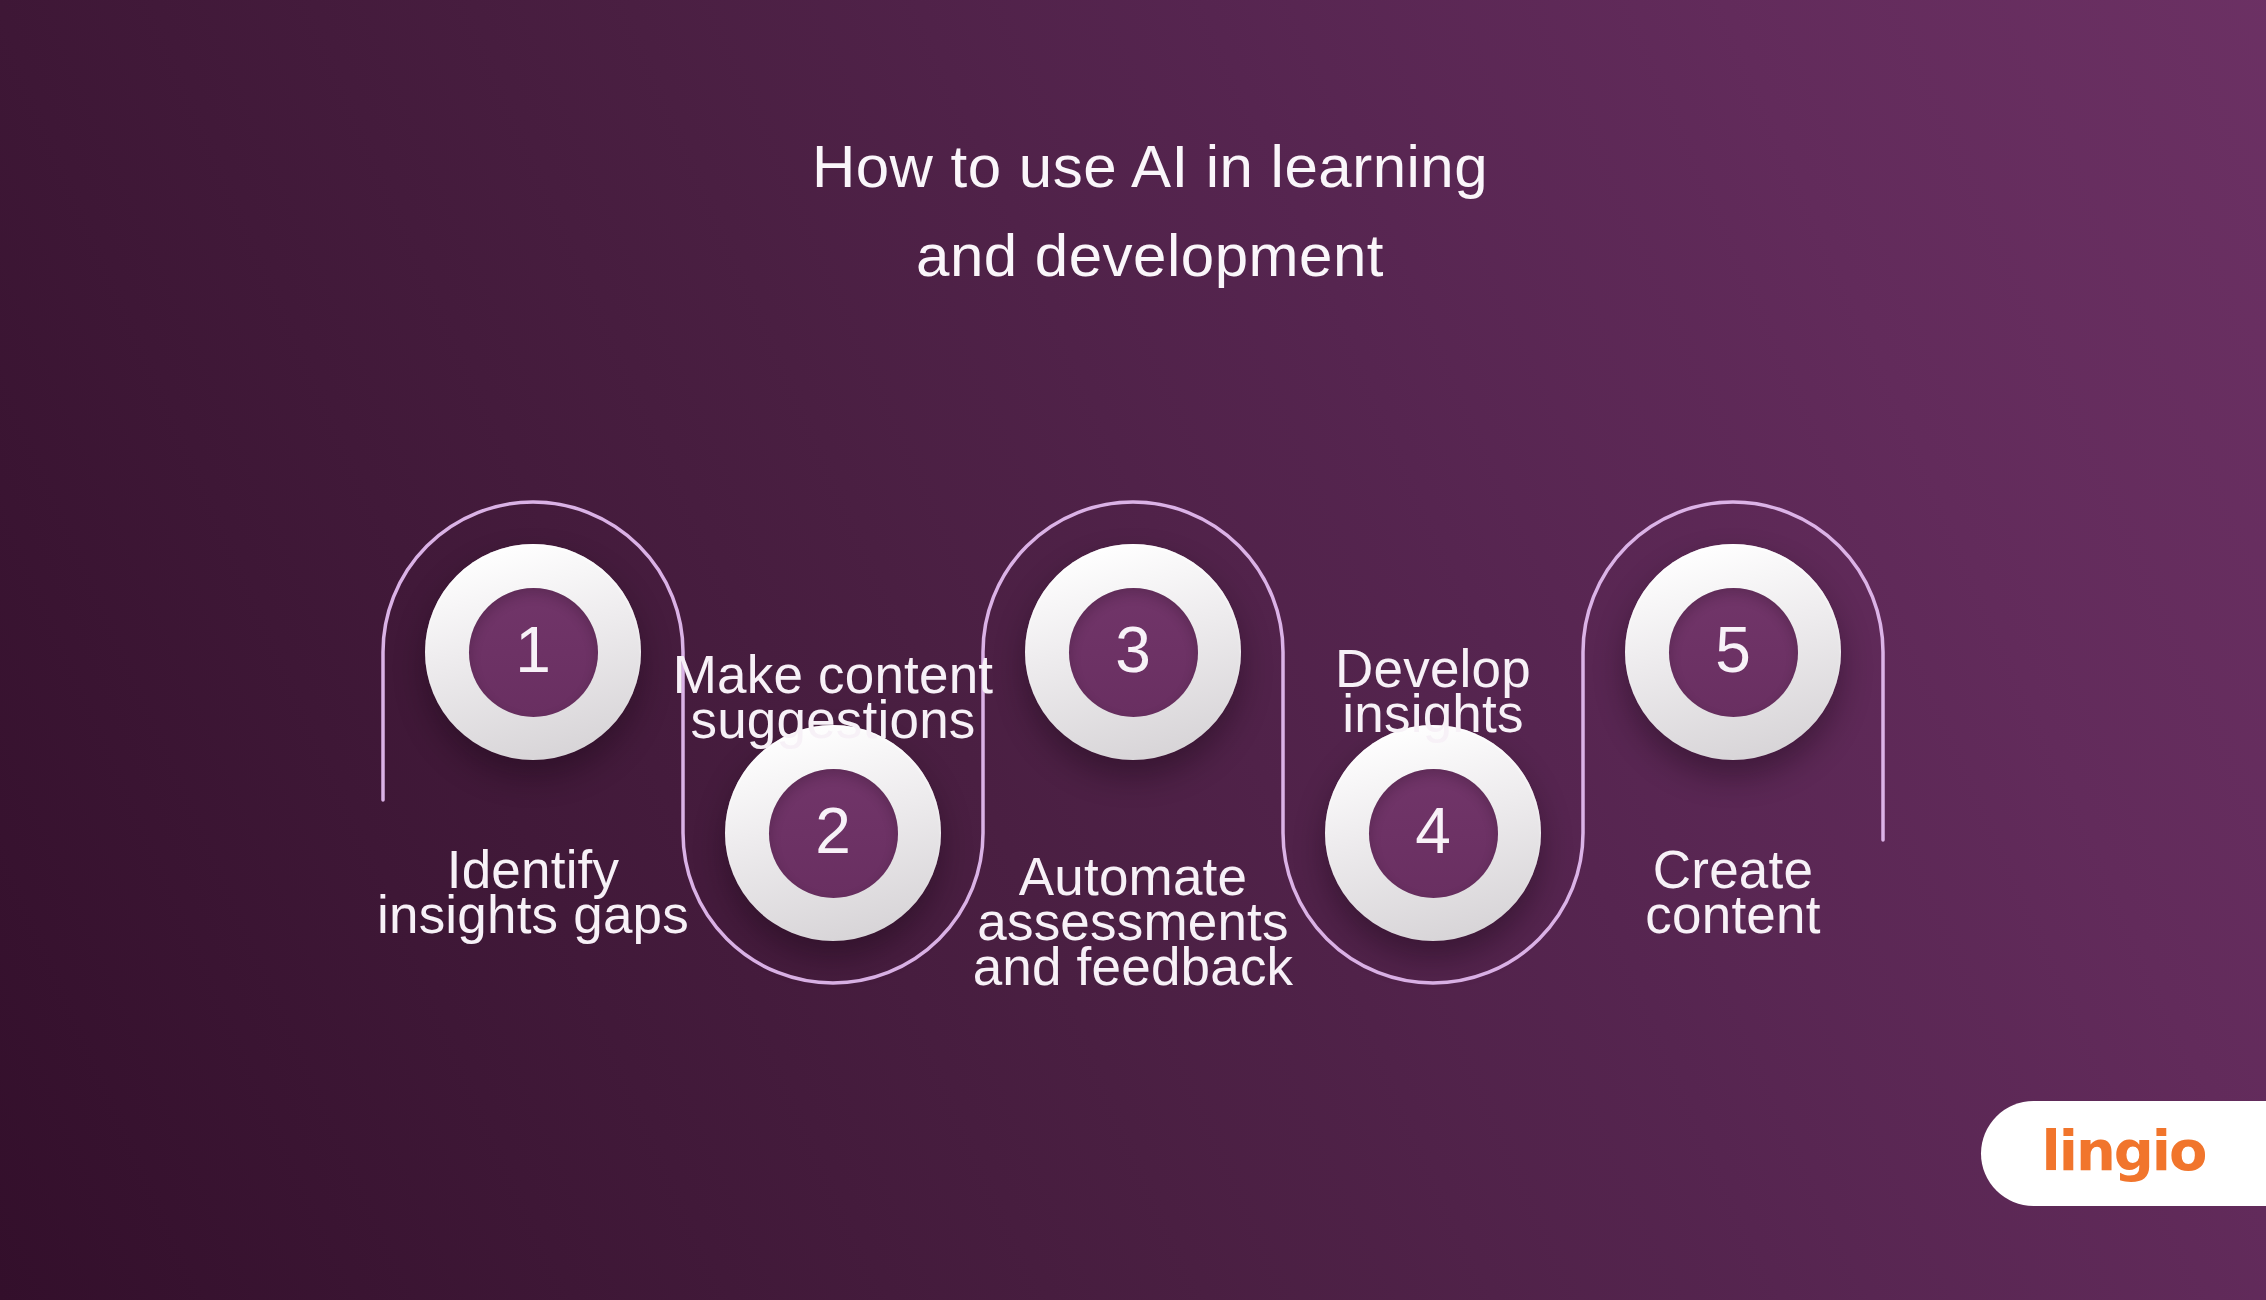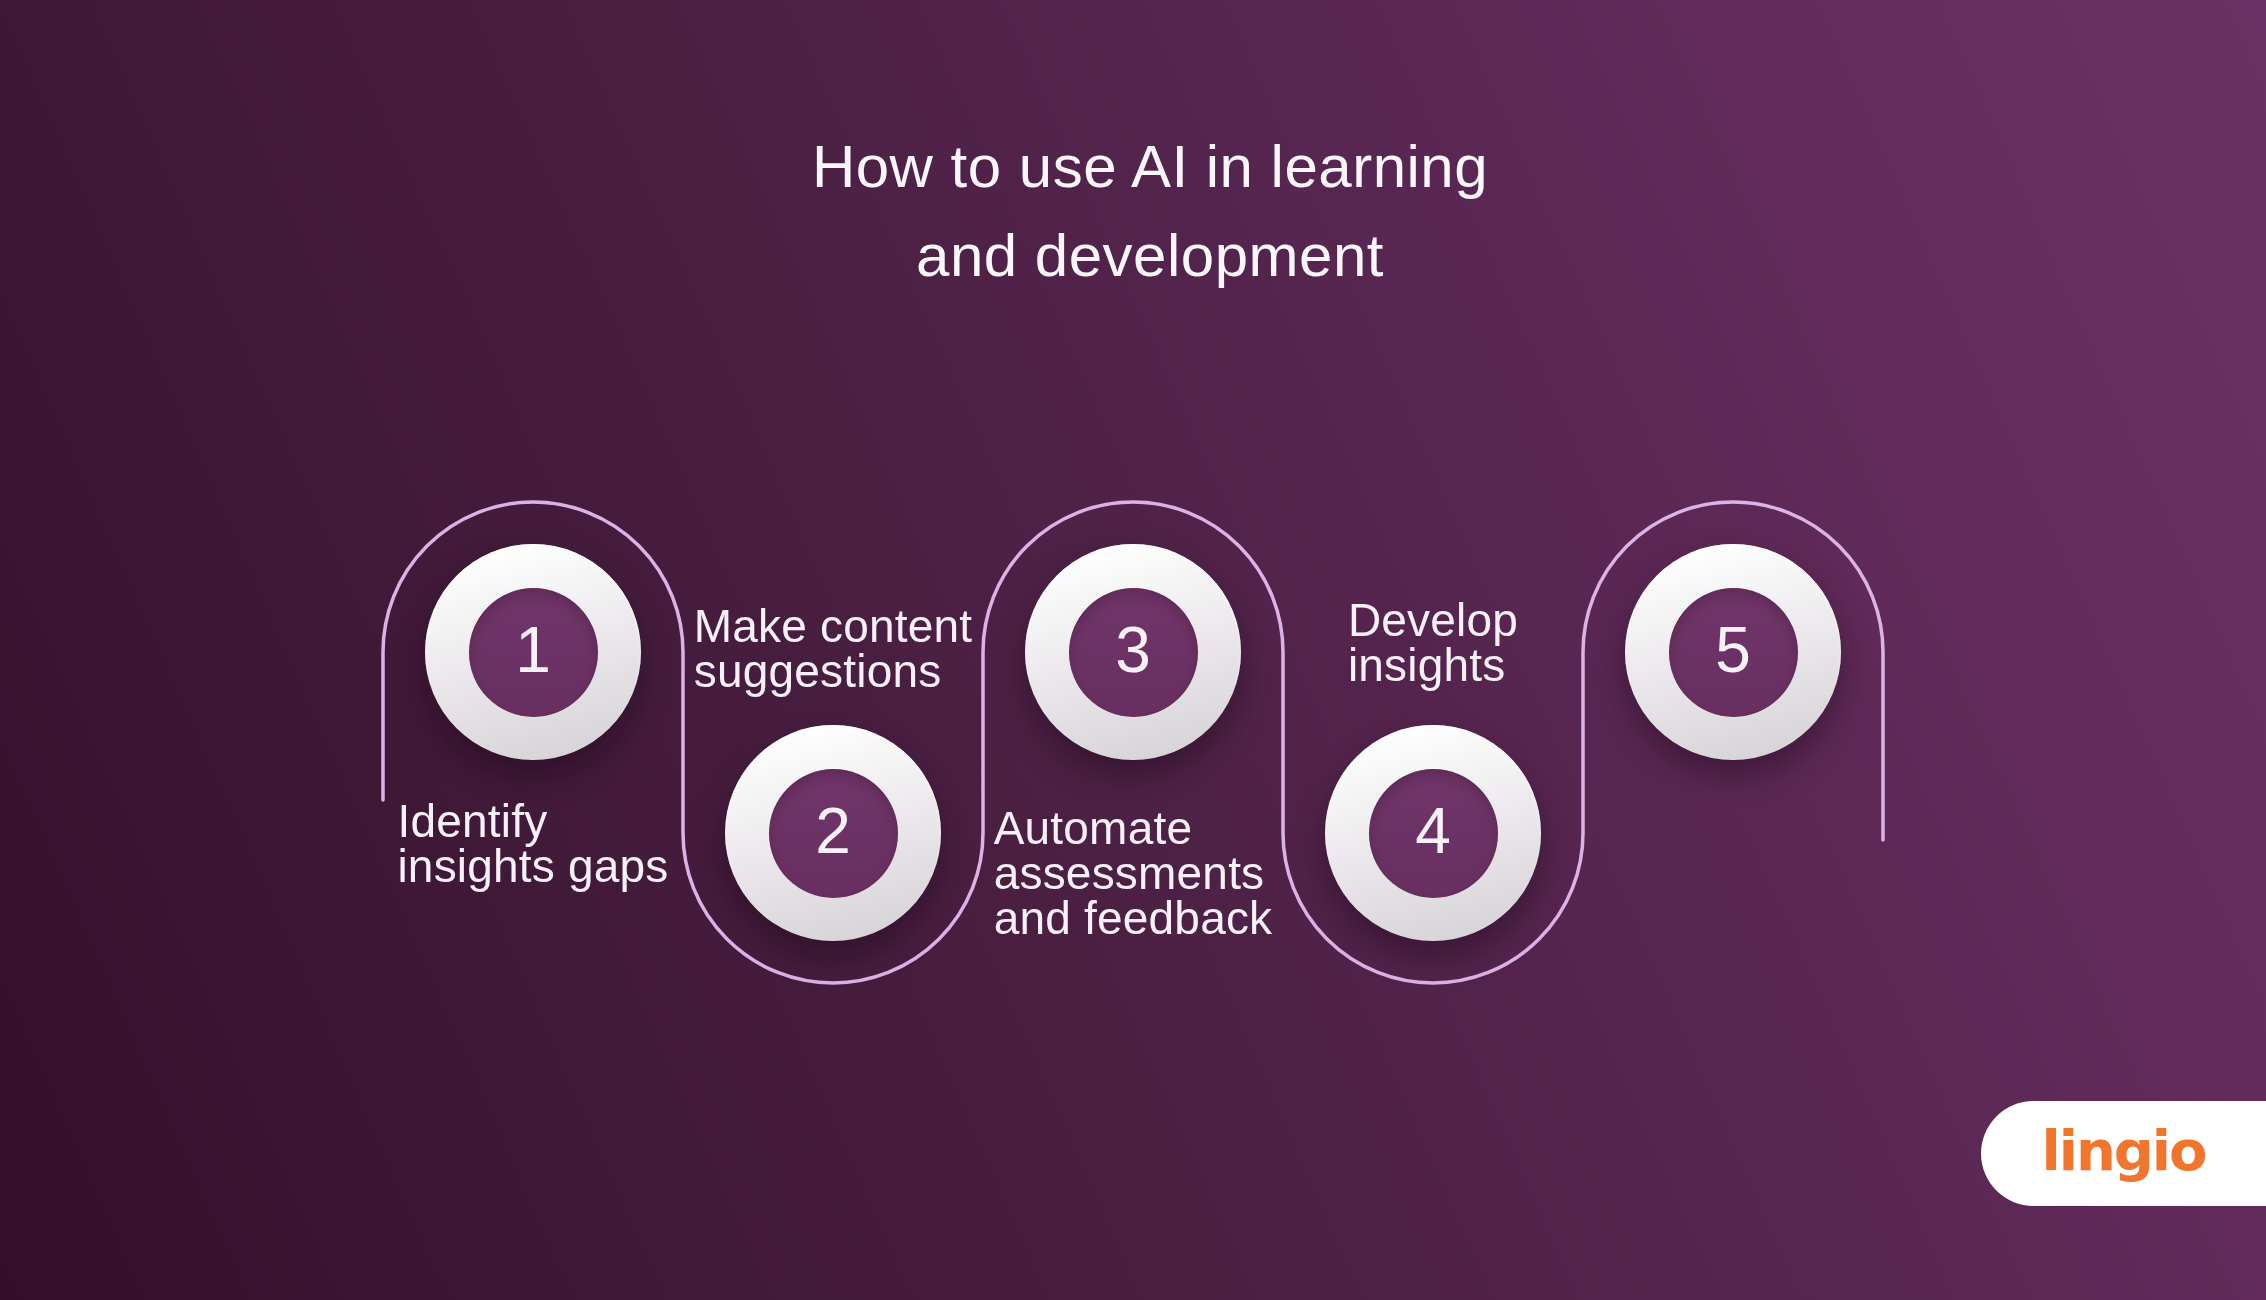--- a/index.html
+++ b/index.html
@@ -38,25 +38,26 @@
   }
   .step-number {
     color:#f8f2f8;
     font-size:64px; font-weight:500;
     line-height:1;
     padding-bottom:4px;
   }
   .step-label {
     position:absolute;
     transform:translateX(-50%);
-    text-align:left;
+    text-align:center;
     color:#f7f1f7;
-    font-size:46px; line-height:45px; font-weight:400;
+    font-size:53px; line-height:45px; font-weight:400;
     white-space:pre-line;
     letter-spacing:.2px;
+    margin-top:48px;
   }
   .logo-pill {
     position:absolute;
     left:1981px; top:1101px;
     width:285px; height:105px;
     background:#ffffff;
     border-radius:53px 0 0 53px;
     display:flex; align-items:center; justify-content:center;
   }
   .logo-text {
@@ -122,18 +123,20 @@
     </div>
   </div>
   <div class="step-label" style="left:1433px; top:598px;">Develop
 insights</div>
 
   <div class="step" style="left:1733px; top:652px;">
     <div class="step-inner">
       <span class="step-number">5</span>
     </div>
   </div>
+  <div class="step-label" style="left:1733px; top:799px;">Create
+content</div>
 
   <div class="logo-pill">
     <span class="logo-text">lingio</span>
   </div>
 
 </div>
 
 </body></html>

